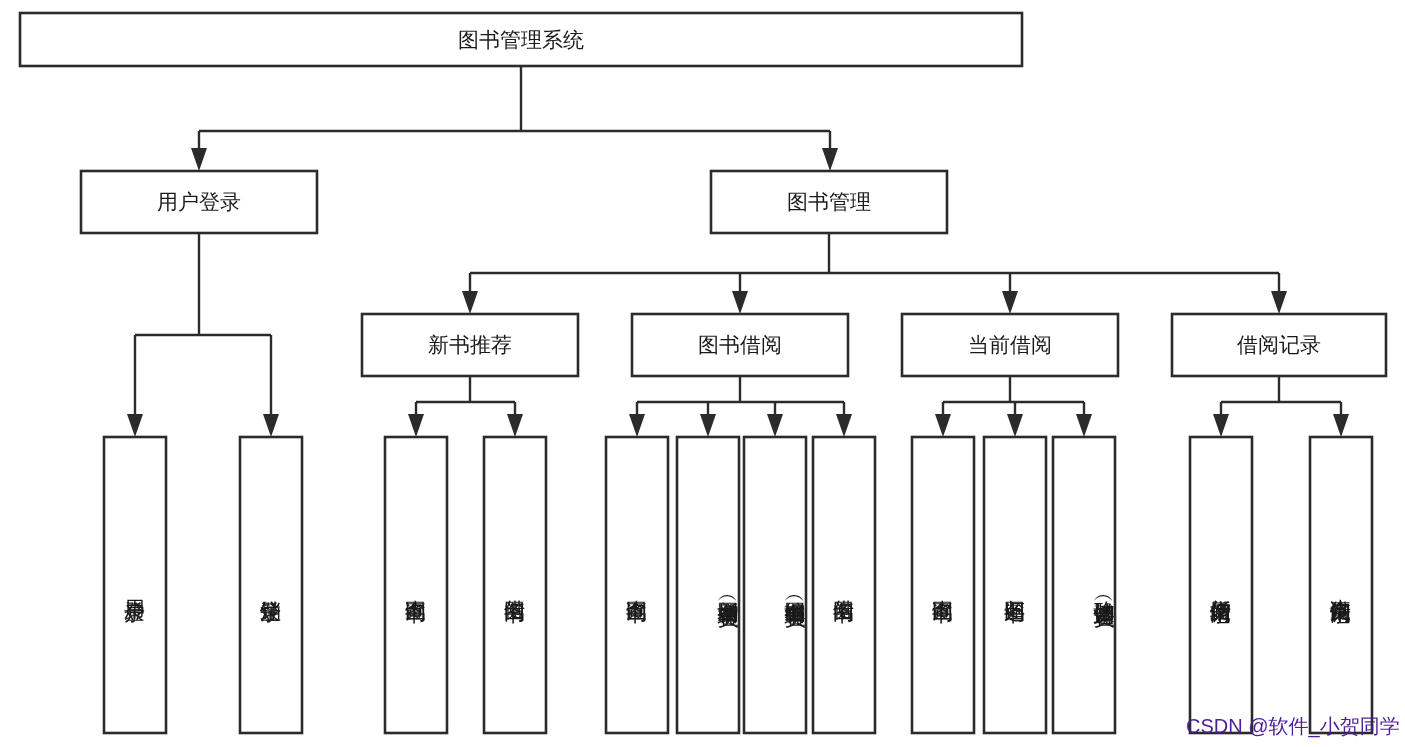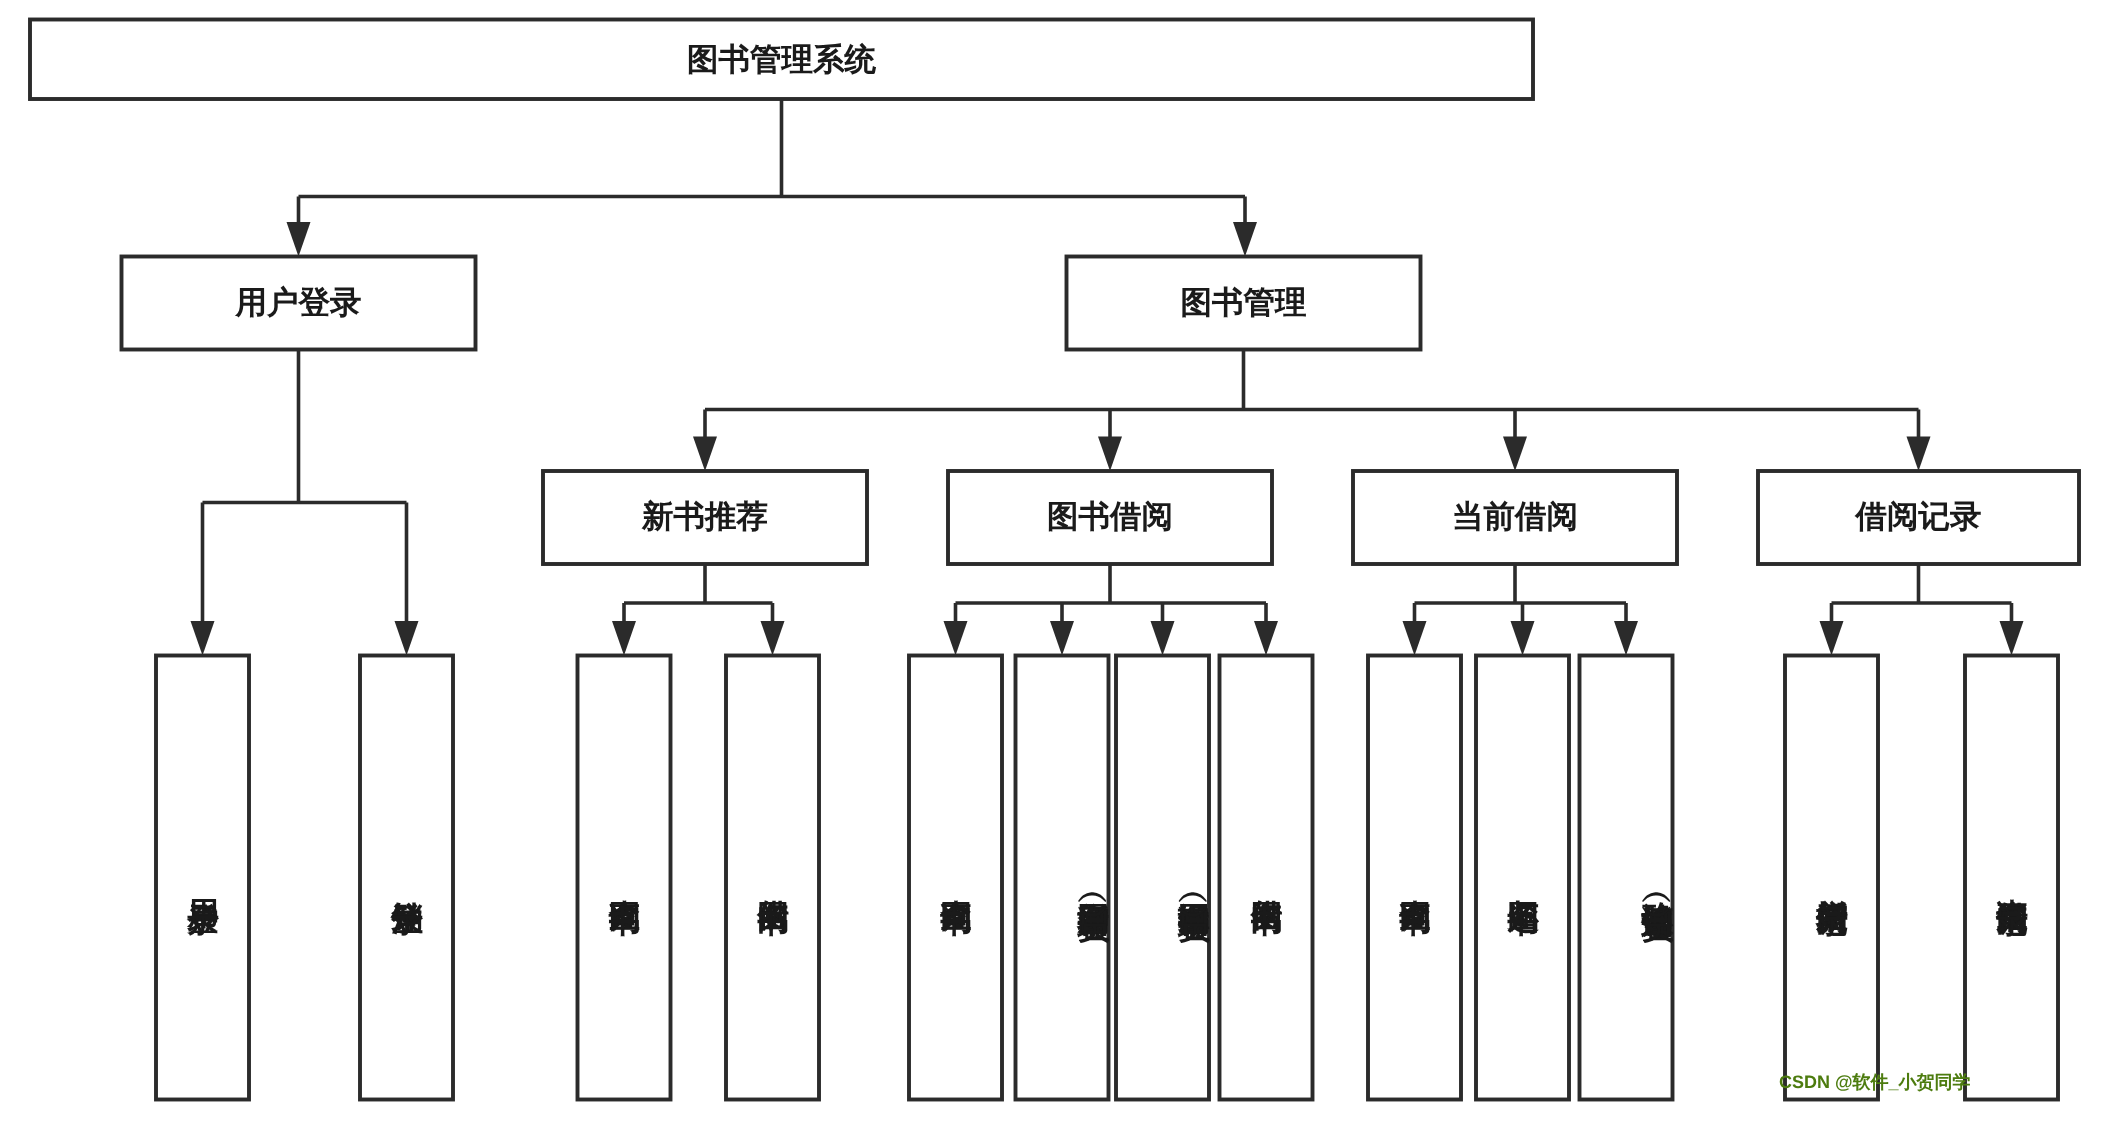--- a/index.html
+++ b/index.html
@@ -11,21 +11,20 @@
     width: 1405px;
     height: 747px;
     font-family: "Liberation Sans", "DejaVu Sans", sans-serif;
     overflow: hidden;
     position: relative;
   }
   #diagram-root {
     position: relative;
     width: 1405px;
     height: 530px;
-    font-weight: bold;
   }
   svg.flow {
     position: absolute;
     top: 0;
     left: 0;
     width: 1405px;
     height: 747px;
     display: block;
   }
   .box-rect {
@@ -78,22 +77,22 @@
   .leaf-label.top {
     display: flex;
     align-items: flex-start;
     justify-content: center;
   }
   .watermark {
     position: absolute;
     left: 1186px;
     top: 713px;
     font-family: "Liberation Sans", "DejaVu Sans", sans-serif;
-    font-size: 12px;
-    color: #4d7c0f;
+    font-size: 20px;
+    color: #4c1d95;
     white-space: nowrap;
     pointer-events: none;
   }
 </style>
 </head>
 <body>
 
 <div id="diagram-root">
 
   <svg class="flow" viewBox="0 0 1405 747">

